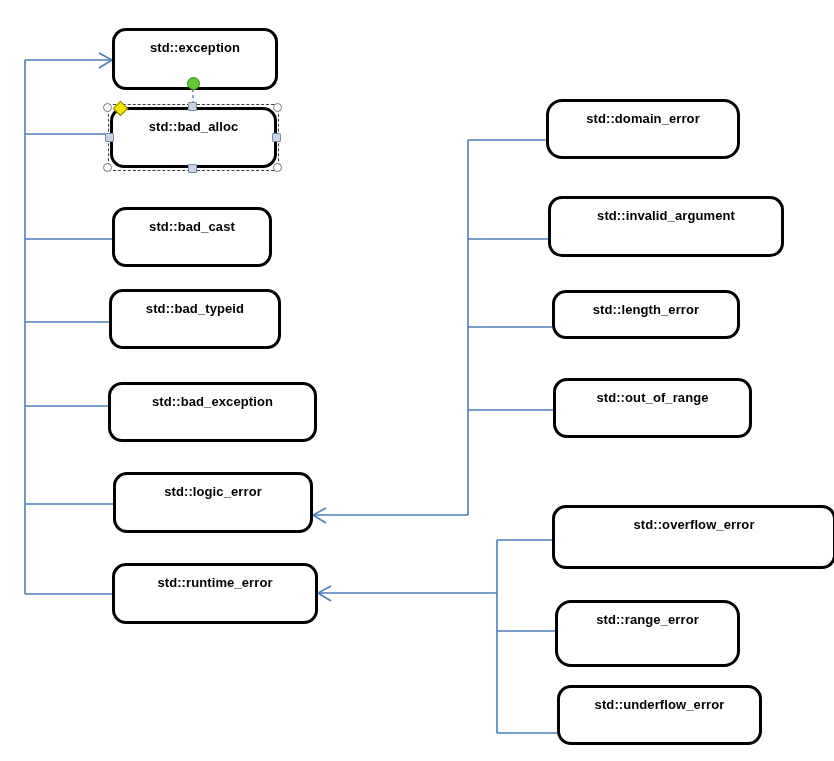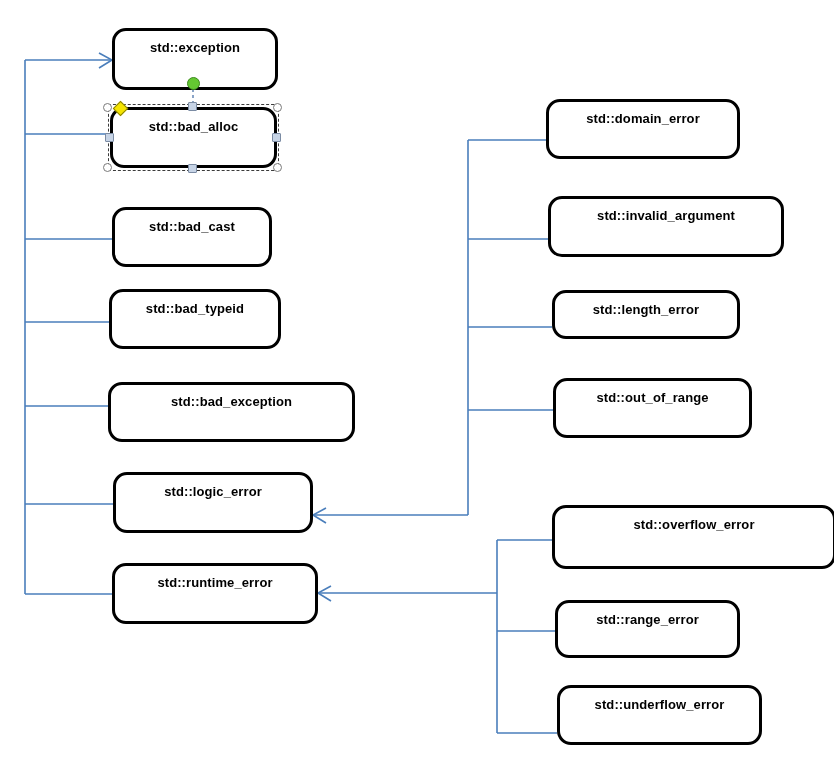--- a/index.html
+++ b/index.html
@@ -150,53 +150,53 @@
   </div>
 
   <div class="node" style="left:112px; top:207px; width:160px; height:60px;">
     <span class="node-label">std::bad_cast</span>
   </div>
 
   <div class="node" style="left:109px; top:289px; width:172px; height:60px;">
     <span class="node-label">std::bad_typeid</span>
   </div>
 
-  <div class="node" style="left:108px; top:382px; width:247px; height:60px;padding-left:24px;">
+  <div class="node" style="left:108px; top:382px; width:209px; height:60px;padding-left:24px;">
     <span class="node-label">std::bad_exception</span>
   </div>
 
   <div class="node" style="left:113px; top:472px; width:200px; height:61px;">
     <span class="node-label">std::logic_error</span>
   </div>
 
   <div class="node" style="left:112px; top:563px; width:206px; height:61px;">
     <span class="node-label">std::runtime_error</span>
   </div>
 
-  <div class="node" style="left:546px; top:99px; width:194px; height:60px;">
+  <div class="node" style="left:546px; top:99px; width:194px; height:60px;border-radius:16px;">
     <span class="node-label">std::domain_error</span>
   </div>
 
   <div class="node" style="left:548px; top:196px; width:236px; height:61px;">
     <span class="node-label">std::invalid_argument</span>
   </div>
 
   <div class="node" style="left:552px; top:290px; width:188px; height:49px;">
     <span class="node-label">std::length_error</span>
   </div>
 
   <div class="node" style="left:553px; top:378px; width:199px; height:60px;">
     <span class="node-label">std::out_of_range</span>
   </div>
 
   <div class="node" style="left:552px; top:505px; width:284px; height:64px;">
     <span class="node-label">std::overflow_error</span>
   </div>
 
-  <div class="node" style="left:555px; top:600px; width:185px; height:58px;">
+  <div class="node" style="left:555px; top:600px; width:185px; height:67px;border-radius:16px;">
     <span class="node-label">std::range_error</span>
   </div>
 
   <div class="node" style="left:557px; top:685px; width:205px; height:60px;">
     <span class="node-label">std::underflow_error</span>
   </div>
 
   <div class="sel-outline" style="left:108px; top:104px; width:171px; height:67px;"></div>
 
   <div class="conn-dot" style="left:187px; top:77px;"></div>

